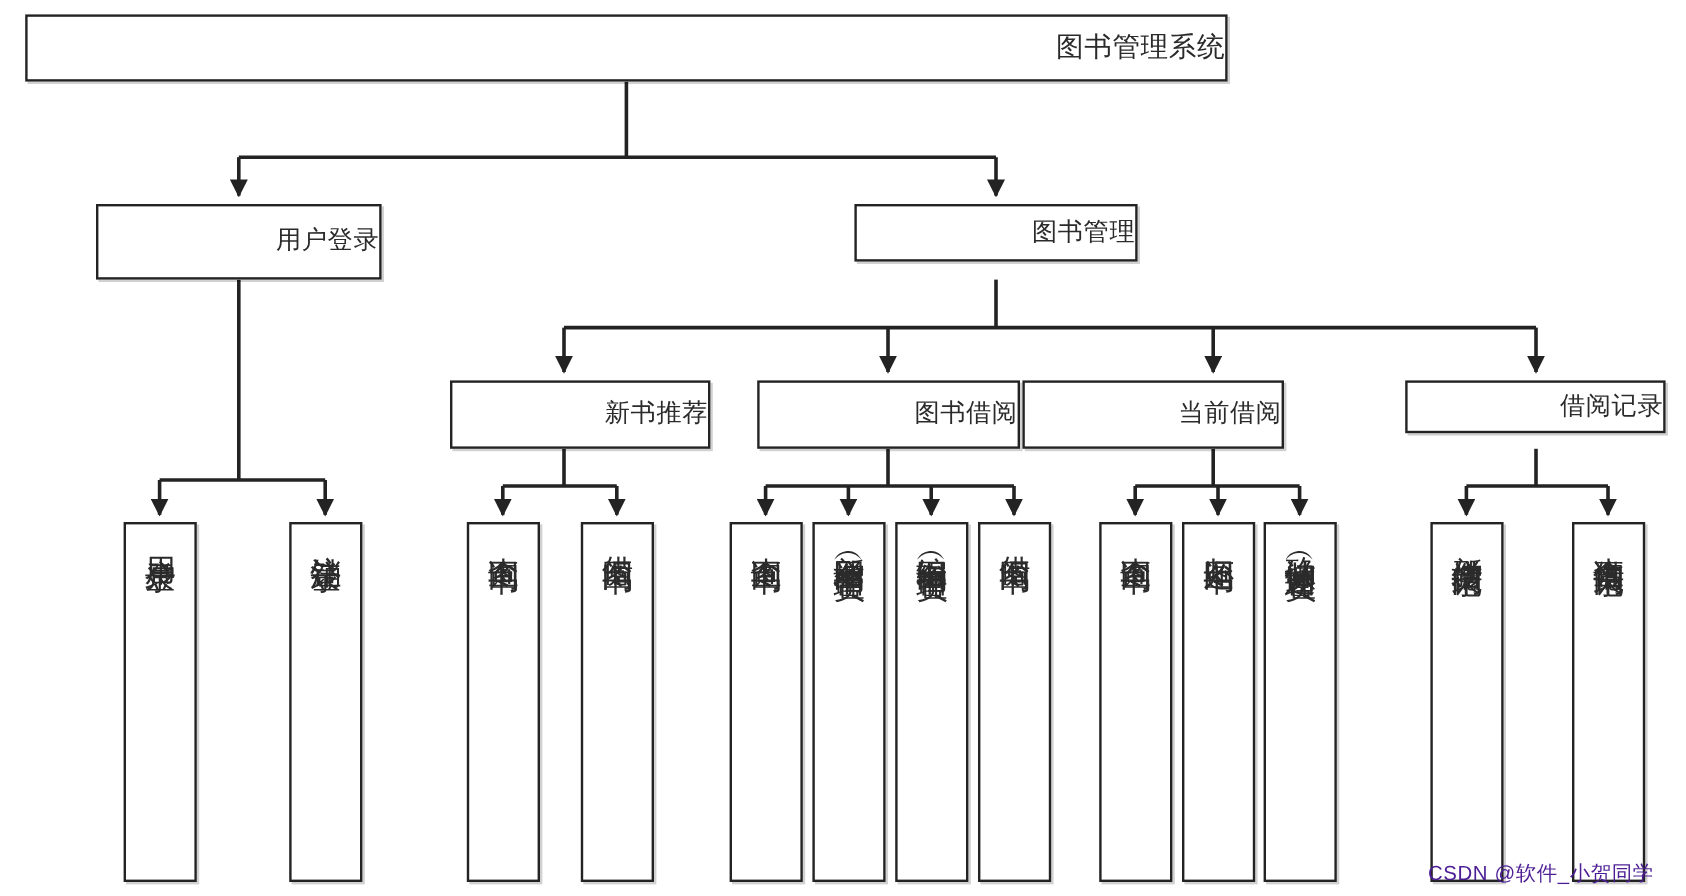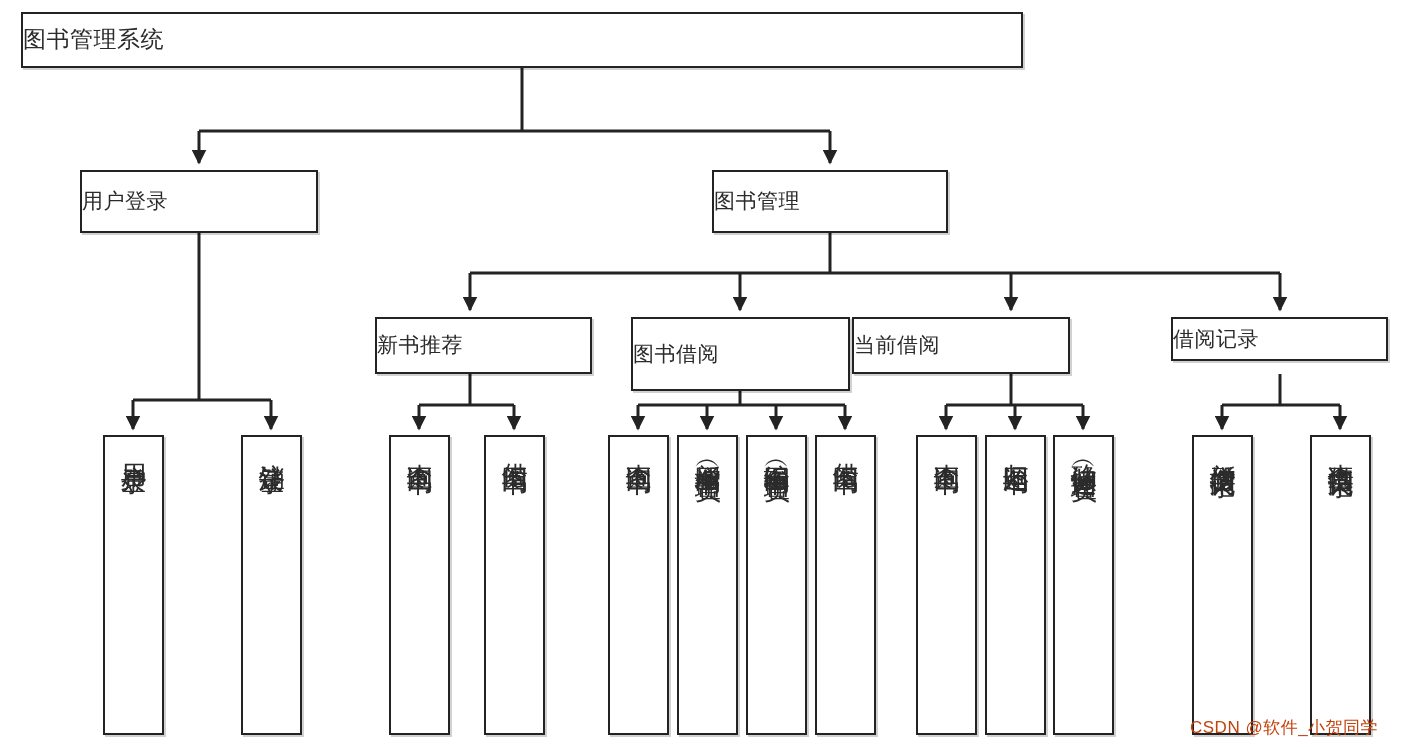--- a/index.html
+++ b/index.html
@@ -26,21 +26,21 @@
     pointer-events: none;
   }
   .node {
     position: absolute;
     box-sizing: border-box;
     background: #ffffff;
     border: 2px solid #232323;
     box-shadow: 2px 2px 0 rgba(0,0,0,0.18);
     display: flex;
     align-items: center;
-    justify-content: flex-start;
+    justify-content: flex-end;
     color: #2b2b2b;
   }
   .node-label {
     display: block;
     text-align: center;
     line-height: 1.18;
     letter-spacing: 0.5px;
   }
   .node.horizontal .node-label {
     font-size: 21px;
@@ -58,21 +58,21 @@
     writing-mode: vertical-rl;
     text-orientation: upright;
     font-size: 26px;
     line-height: 1.05;
     letter-spacing: 2px;
     white-space: nowrap;
   }
   .watermark {
     position: absolute;
     font-size: 17px;
-    color: #c2410c;
+    color: #4c1d95;
     white-space: nowrap;
     letter-spacing: 0.5px;
     user-select: none;
   }
 </style>
 </head>
 <body>
 
 <div id="canvas">
 
@@ -126,28 +126,28 @@
     </g>
   </svg>
 
   <div class="node horizontal root" style="left:21px; top:12px; width:1002px; height:56px;">
     <span class="node-label">图书管理系统</span>
   </div>
 
   <div class="node horizontal" style="left:80px; top:170px; width:238px; height:63px;">
     <span class="node-label">用户登录</span>
   </div>
-  <div class="node horizontal" style="left:712px; top:170px; width:236px; height:63px;">
+  <div class="node horizontal" style="left:712px; top:170px; width:236px; height:48px;">
     <span class="node-label">图书管理</span>
   </div>
 
   <div class="node horizontal" style="left:361px; top:317px; width:217px; height:57px;margin-left:14px;">
     <span class="node-label">新书推荐</span>
   </div>
-  <div class="node horizontal" style="left:631px; top:317px; width:219px; height:74px;">
+  <div class="node horizontal" style="left:631px; top:317px; width:219px; height:57px;">
     <span class="node-label">图书借阅</span>
   </div>
   <div class="node horizontal" style="left:852px; top:317px; width:218px; height:57px;">
     <span class="node-label">当前借阅</span>
   </div>
   <div class="node horizontal" style="left:1171px; top:317px; width:217px; height:44px;">
     <span class="node-label">借阅记录</span>
   </div>
 
   <div class="node vertical" style="left:103px; top:435px; width:61px; height:300px;">

